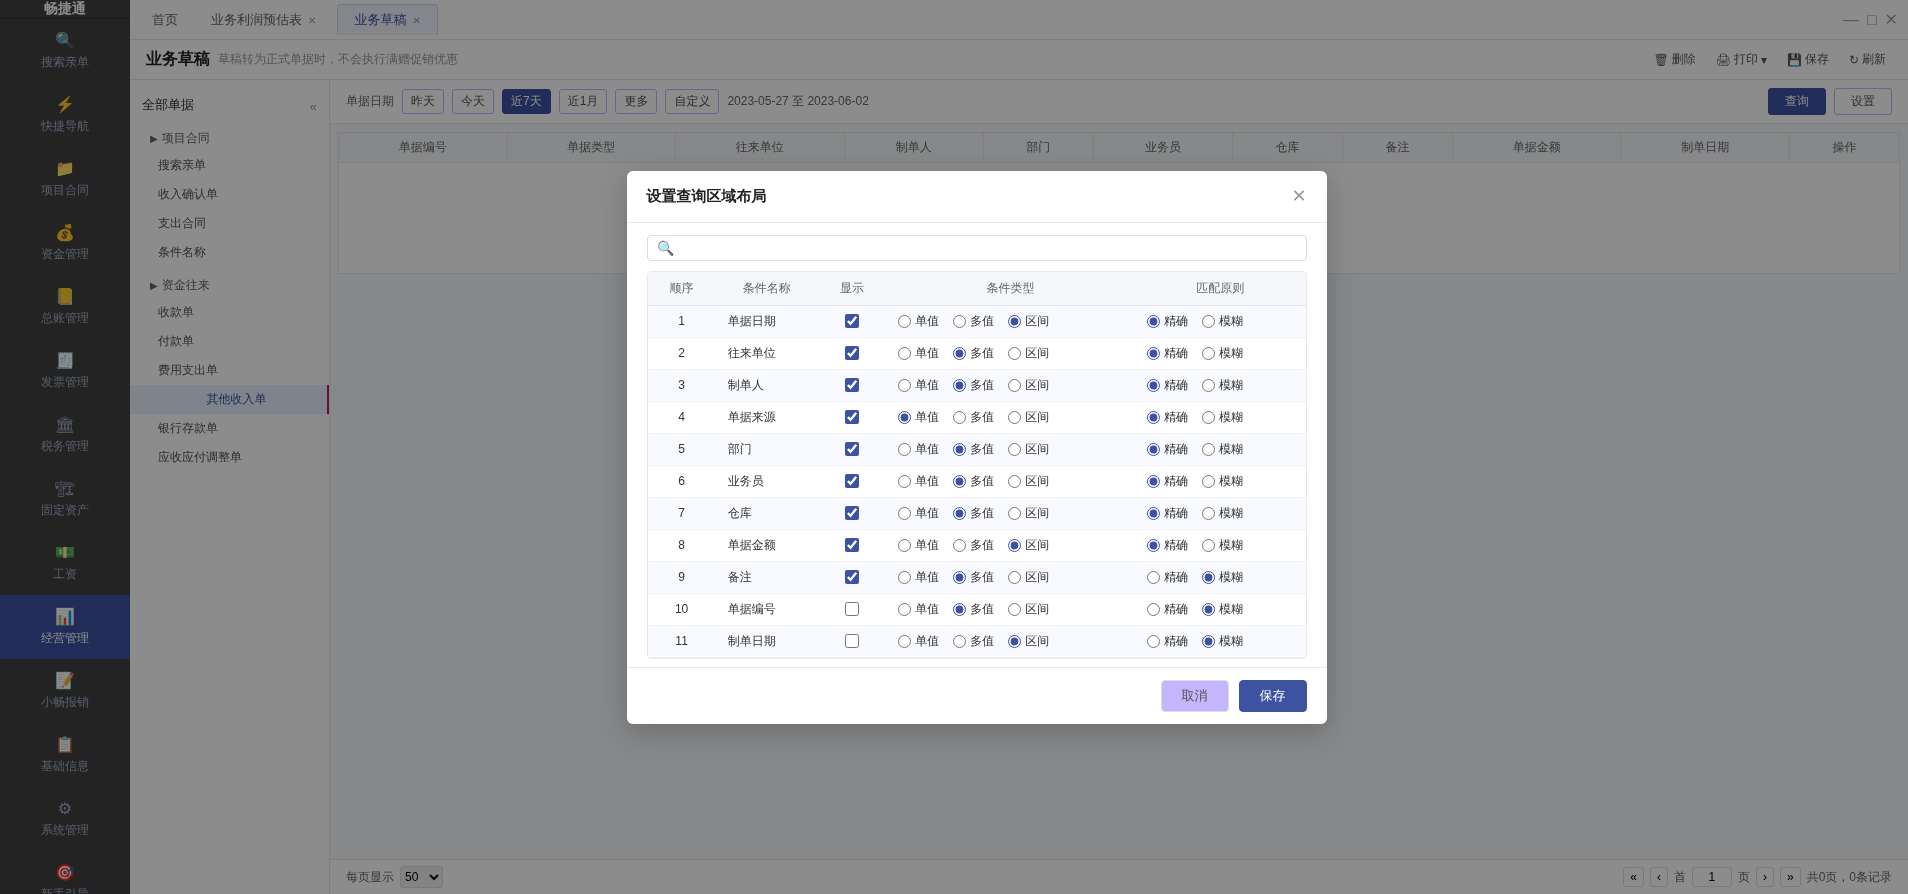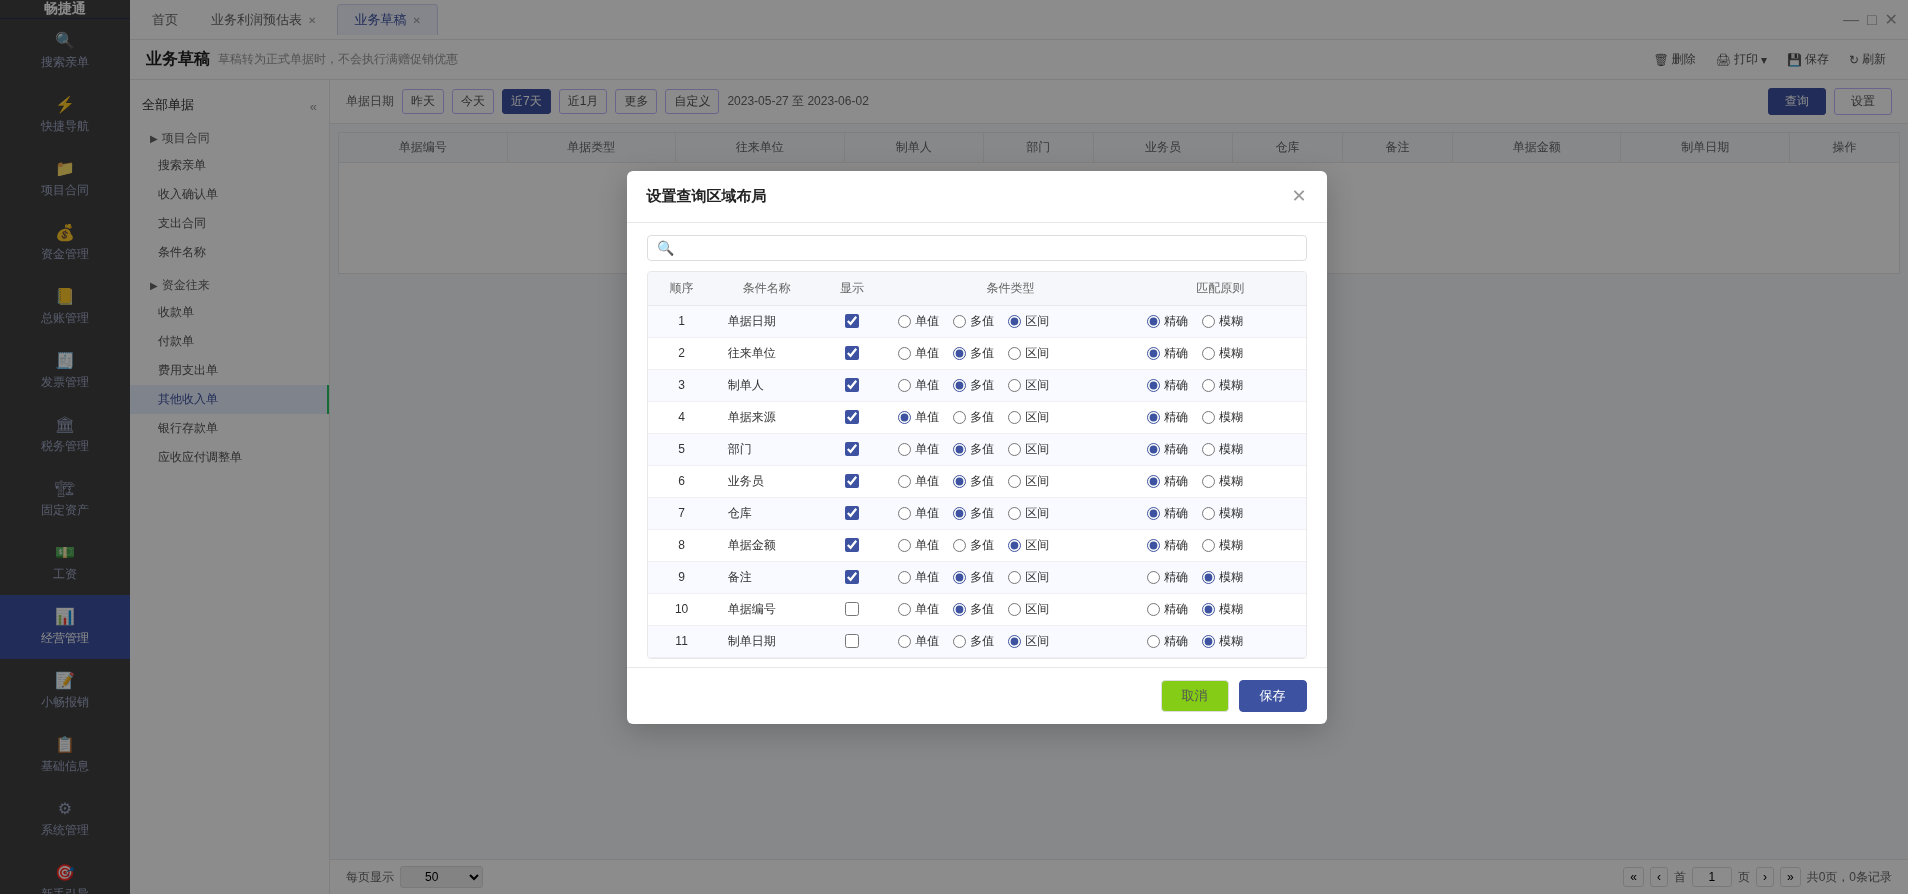--- a/index.html
+++ b/index.html
@@ -36,21 +36,21 @@
     .content-area { flex: 1; display: flex; overflow: hidden; }
 
     
     .left-nav { width: 200px; background: #fff; border-right: 1px solid #e8e8e8; padding: 8px 0; overflow-y: auto; flex-shrink: 0; }
     .left-nav-header { display: flex; align-items: flex-end; justify-content: space-between; padding: 8px 12px; font-size: 13px; font-weight: 500; color: #333; }
     .left-nav-collapse { cursor: pointer; color: #999; }
     .nav-group { padding: 2px 0; }
     .nav-group-title { padding: 6px 12px 4px 20px; font-size: 12px; color: #666; cursor: pointer; display: flex; align-items: center; gap: 4px; }
     .nav-group-title .arrow { font-size: 10px; }
     .nav-item { padding: 6px 12px 6px 28px; font-size: 12px; color: #555; cursor: pointer; }
-    .nav-item.active { background: #e8eeff; color: #3d52a0; font-weight: 500; border-right: 2px solid #22c55e; }
+    .nav-item.active { background: #e8eeff; color: #3d52a0; font-weight: 500; border-right: 2px solid #be185d; text-align: center; }
 
     
     .table-area { flex: 1; display: flex; flex-direction: column; overflow: hidden; background: #f5f7fa; }
     .filter-bar { background: #fff; padding: 8px 16px; border-bottom: 1px solid #e8e8e8; display: flex; align-items: center; gap: 8px; flex-wrap: wrap; }
     .filter-label { font-size: 12px; color: #666; }
     .filter-btn { padding: 3px 8px; font-size: 12px; border: 1px solid #c4b5fd; border-radius: 3px; cursor: pointer; background: #fff; color: #555; }
     .filter-btn.active { background: #3d52a0; color: white; border-color: #3d52a0; }
     .filter-date { font-size: 12px; color: #666; }
     .table-container { flex: 1; overflow: auto; padding: 8px; }
     .data-table { width: 100%; border-collapse: collapse; background: #fff; }
@@ -91,35 +91,35 @@
     .settings-table td { padding: 7px 12px; font-size: 12px; color: #333; vertical-align: middle; }
     .radio-group { display: flex; align-items: center; gap: 14px; }
     .radio-label { display: flex; align-items: center; gap: 4px; cursor: pointer; font-size: 12px; white-space: nowrap; }
     .radio-label input[type="radio"] { accent-color: #3d52a0; width: 13px; height: 13px; }
     .checkbox-cell { display: flex; justify-content: center; }
     .checkbox-cell input[type="checkbox"] { accent-color: #3d52a0; width: 14px; height: 14px; cursor: pointer; }
     .seq-cell { text-align: center; color: #666; }
 
     
     .dialog-footer { border-top: 1px solid #e8e8e8; padding: 12px 20px; display: flex; justify-content: flex-end; gap: 10px; }
-    .btn-cancel { padding: 6px 20px; border: 1px solid #ddd; border-radius: 4px; background: #84cc16; color: #555; cursor: pointer; font-size: 13px; }
+    .btn-cancel { padding: 6px 20px; border: 1px solid #ddd; border-radius: 4px; background: #c4b5fd; color: #555; cursor: pointer; font-size: 13px; }
     .btn-save { padding: 6px 20px; border: 1px solid #3d52a0; border-radius: 4px; background: #3d52a0; color: white; cursor: pointer; font-size: 13px; font-weight: 500; }
 
     
     ::-webkit-scrollbar { width: 6px; height: 6px; }
     ::-webkit-scrollbar-track { background: #f0f0f0; }
     ::-webkit-scrollbar-thumb { background: #ccc; border-radius: 3px; }
 
     .window-controls { display: flex; gap: 8px; align-items: center; }
     .wc-btn { cursor: pointer; color: #999; font-size: 16px; }
 
     .toolbar-right { display: flex; align-items: center; gap: 8px; }
     .icon-btn { display: flex; align-items: center; gap: 3px; color: #555; cursor: pointer; font-size: 12px; padding: 3px 6px; border-radius: 3px; }
 
-    .per-page-select { border: 1px solid #ddd; border-radius: 3px; padding: 2px 20px; font-size: 12px; }
+    .per-page-select { border: 1px solid #ddd; border-radius: 3px; padding: 2px 0; font-size: 12px; }
   </style>
 </head>
 <body>
 
 <div class="app-container">
 
   <div class="sidebar">
     <div class="sidebar-logo">
       <span>畅捷通</span>
     </div>

